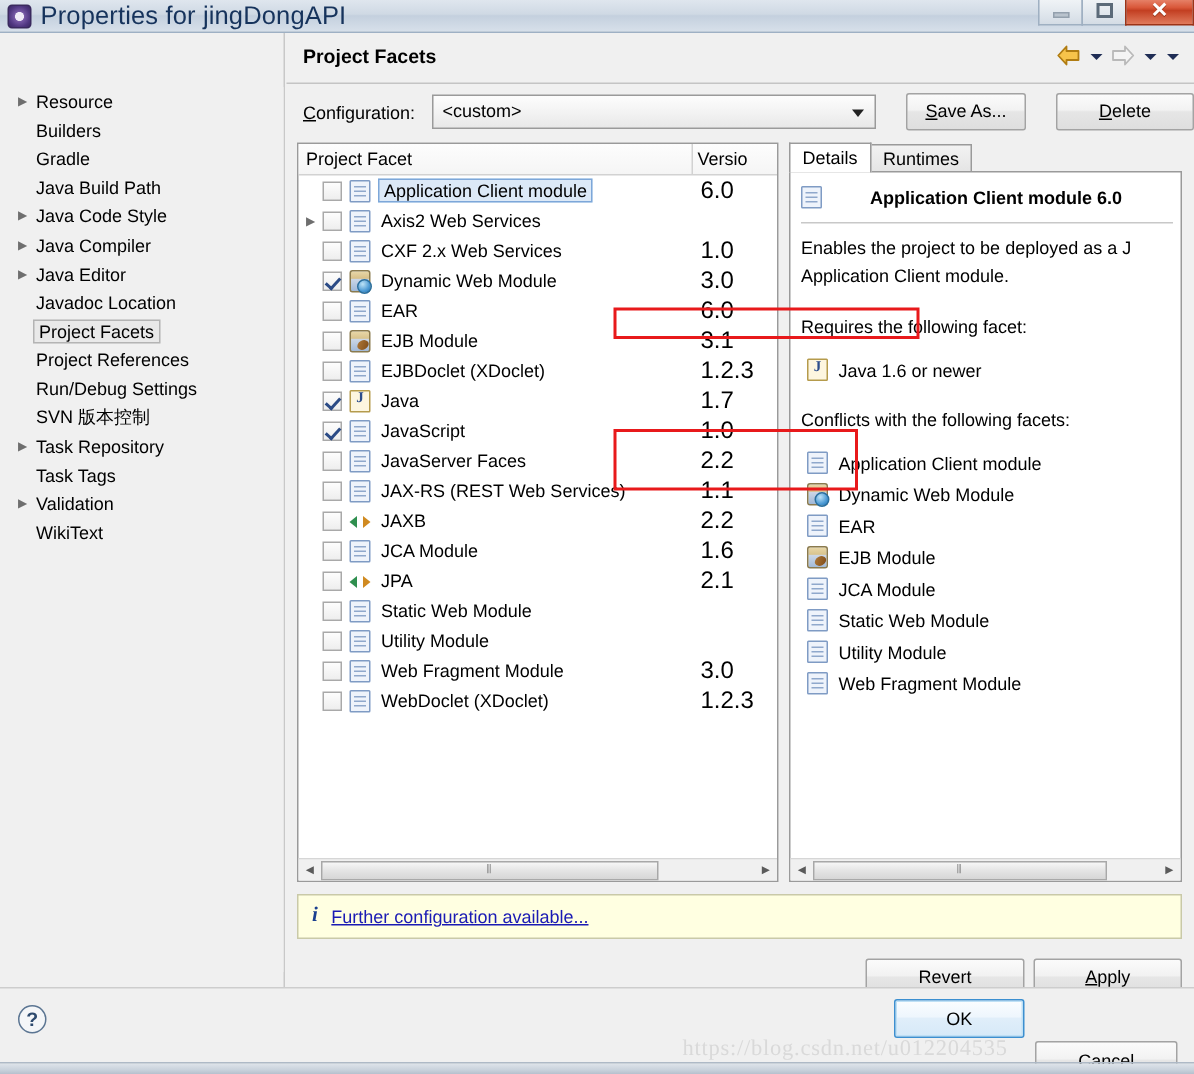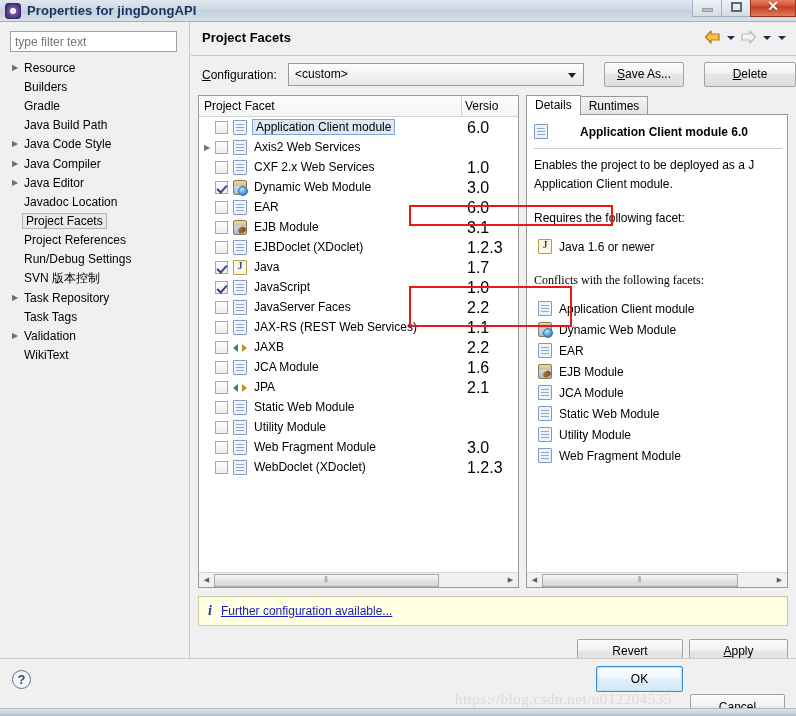--- a/index.html
+++ b/index.html
@@ -33,21 +33,21 @@
     background: radial-gradient(circle at 50% 50%, #e9e3f2 0%, #e9e3f2 28%, #7a5ca8 30%, #4f3680 70%, #3c2a63 100%);
     border: 1px solid #3a2a5e;
     border-radius: 3px;
     position: relative;
   }
   .title-icon::after {
     content: ""; position: absolute; left: 4px; top: 4px; width: 6px; height: 6px;
     background: #efeaf7; border-radius: 50%;
   }
   .title-text {
-    font-size: 13px; font-weight: 700; color: #16335c;
+    font-size: 17px; font-weight: 400; color: #16335c;
     letter-spacing: 0.1px; white-space: nowrap;
   }
   .win-buttons {
     position: absolute; right: 0; top: -9px;
     display: flex; align-items: flex-end; height: 26px;
   }
   .win-btn {
     width: 30px; height: 21px;
     border: 1px solid #9fb0c2;
     border-top: none;
@@ -462,21 +462,20 @@
         </div>
       <div class="win-btn close">
           <span class="glyph">✕</span>
         </div>
     </div>
   </div>
 
   <div class="dialog-body">
 
     <div class="left-pane">
-      <input class="filter-box" type="text" placeholder="type filter text" style="">
       <div class="tree" id="sidebar-tree">
           <div class="tree-item">
             <span class="tree-arrow">▶</span>
             <span class="tree-label">Resource</span>
           </div>
           <div class="tree-item">
             <span class="tree-arrow empty">▶</span>
             <span class="tree-label">Builders</span>
           </div>
           <div class="tree-item">
@@ -734,21 +733,21 @@
           <div class="d-para" style="top:60px;">Application Client module.</div>
 
           <div class="d-section" style="top:96px;">Requires the following facet:</div>
           <div id="requires-list">
               <div class="d-listitem" style="top: 124px;">
                 <span class="f-icon ic-java"></span>
                 <span>Java 1.6 or newer</span>
               </div>
             </div>
 
-          <div class="d-section" style="top:158px;font-family:Liberation Serif, serif;">Conflicts with the following facets:</div>
+          <div class="d-section" style="top:158px;">Conflicts with the following facets:</div>
           <div id="conflicts-list">
               <div class="d-listitem" style="top: 186px;">
                 <span class="f-icon ic-doc"></span>
                 <span>Application Client module</span>
               </div>
               <div class="d-listitem" style="top: 207px;">
                 <span class="f-icon ic-web"></span>
                 <span>Dynamic Web Module</span>
               </div>
               <div class="d-listitem" style="top: 228px;">

